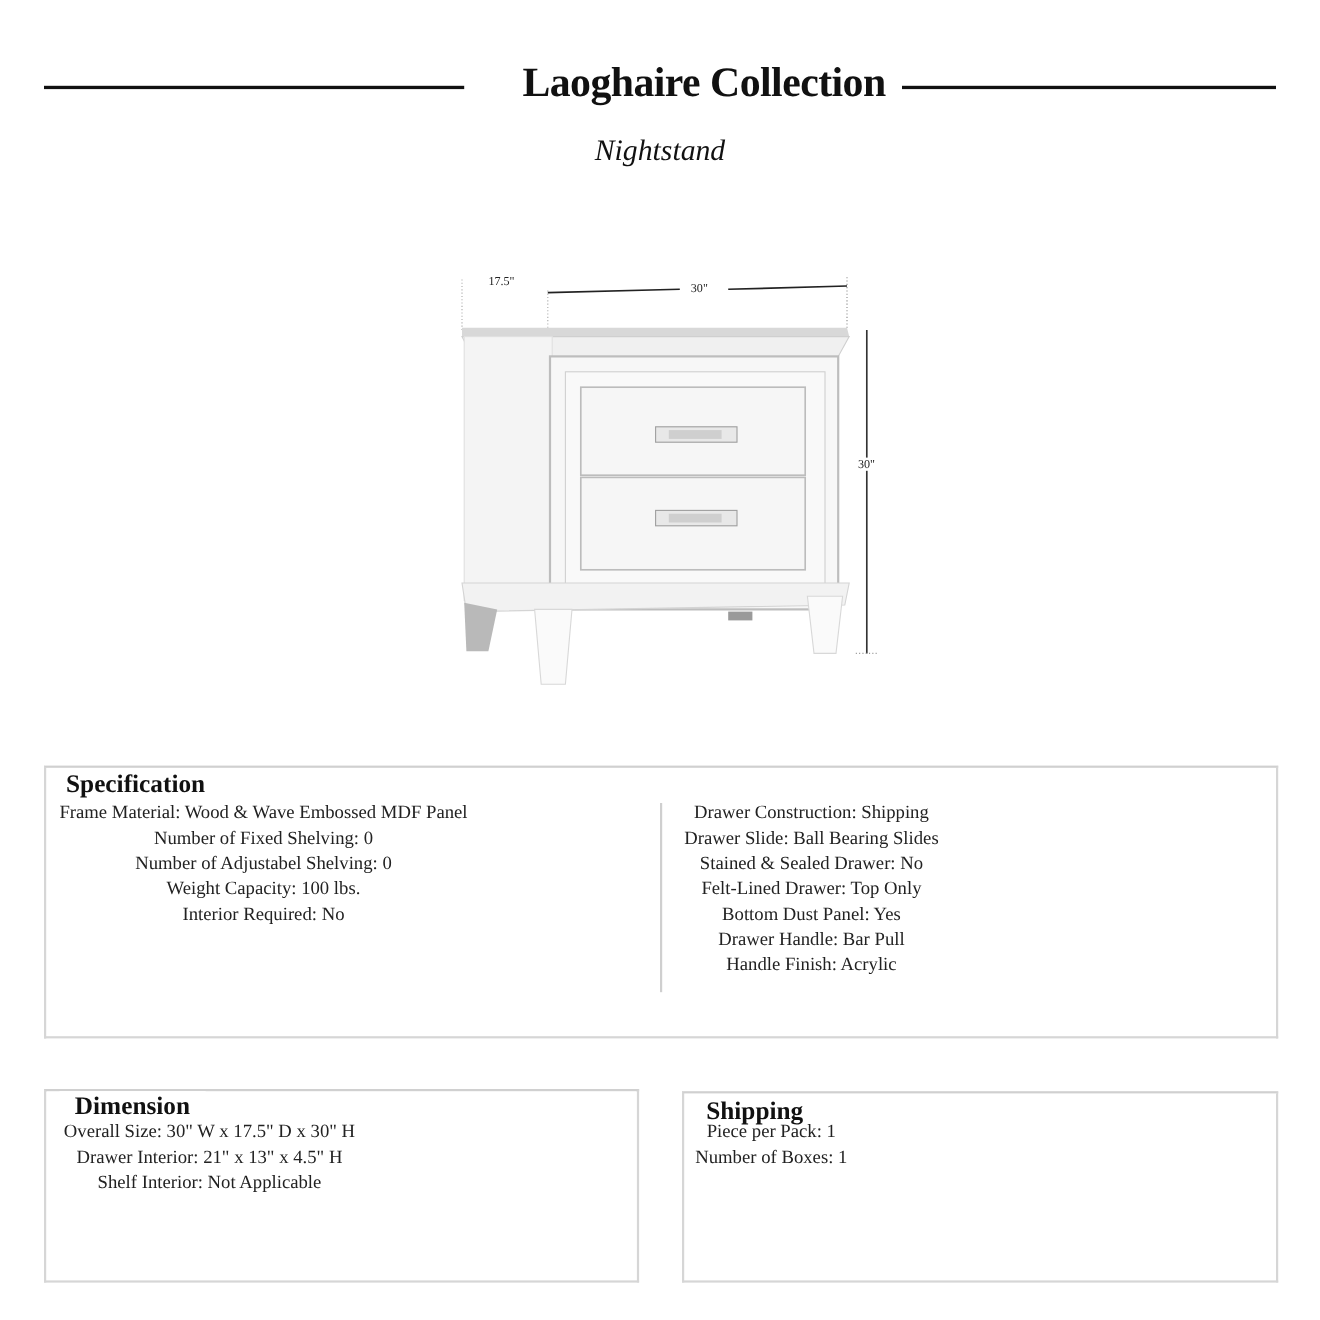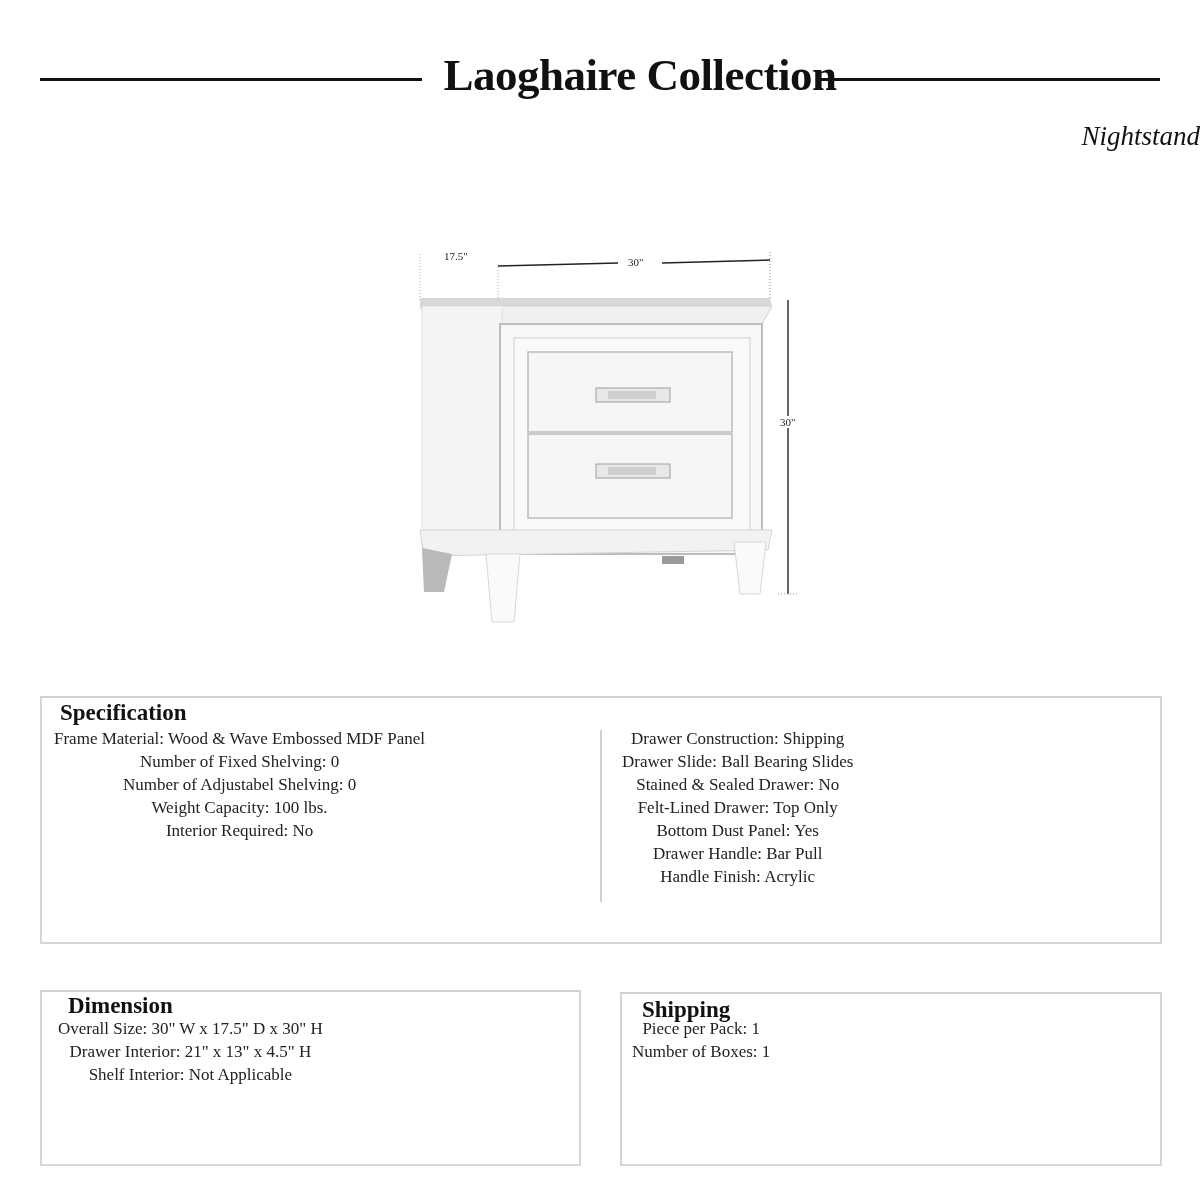--- a/index.html
+++ b/index.html
@@ -6,24 +6,24 @@
     body {
       width: 1200px; height: 1200px; position: relative; overflow: hidden;
       font-family: "Liberation Serif", "DejaVu Serif", serif; color: #111;
     }
     .title-row { position: absolute; top: 52px; left: 40px; width: 1120px; height: 50px; }
     .title-line { position: absolute; top: 26px; height: 3px; background: #111; }
     .title-line.left { left: 0; width: 382px; }
     .title-line.right { right: 0; width: 340px; }
     .title {
       position: absolute; left: 390px; top: 0; width: 420px; text-align: center;
-      font-size: 45px; font-weight: bold; line-height: 46px; letter-spacing: -0.5px;
+      font-size: 38px; font-weight: bold; line-height: 46px; letter-spacing: -0.5px;
     }
     .subtitle {
-      position: absolute; top: 118px; left: 0; width: 1200px; text-align: right;
+      position: absolute; top: 118px; left: 0; width: 1200px; text-align: center;
       font-size: 27px; font-style: italic; line-height: 36px;
     }
     
     .drawing { position: absolute; left: 400px; top: 230px; width: 420px; height: 410px; }
     .dim-label { position: absolute; font-size: 11px; color: #222; }
     
     .box {
       position: absolute; border: 2px solid #d6d6d6; border-top-color: #d0d0d0; box-sizing: border-box;
     }
     .box-title {

